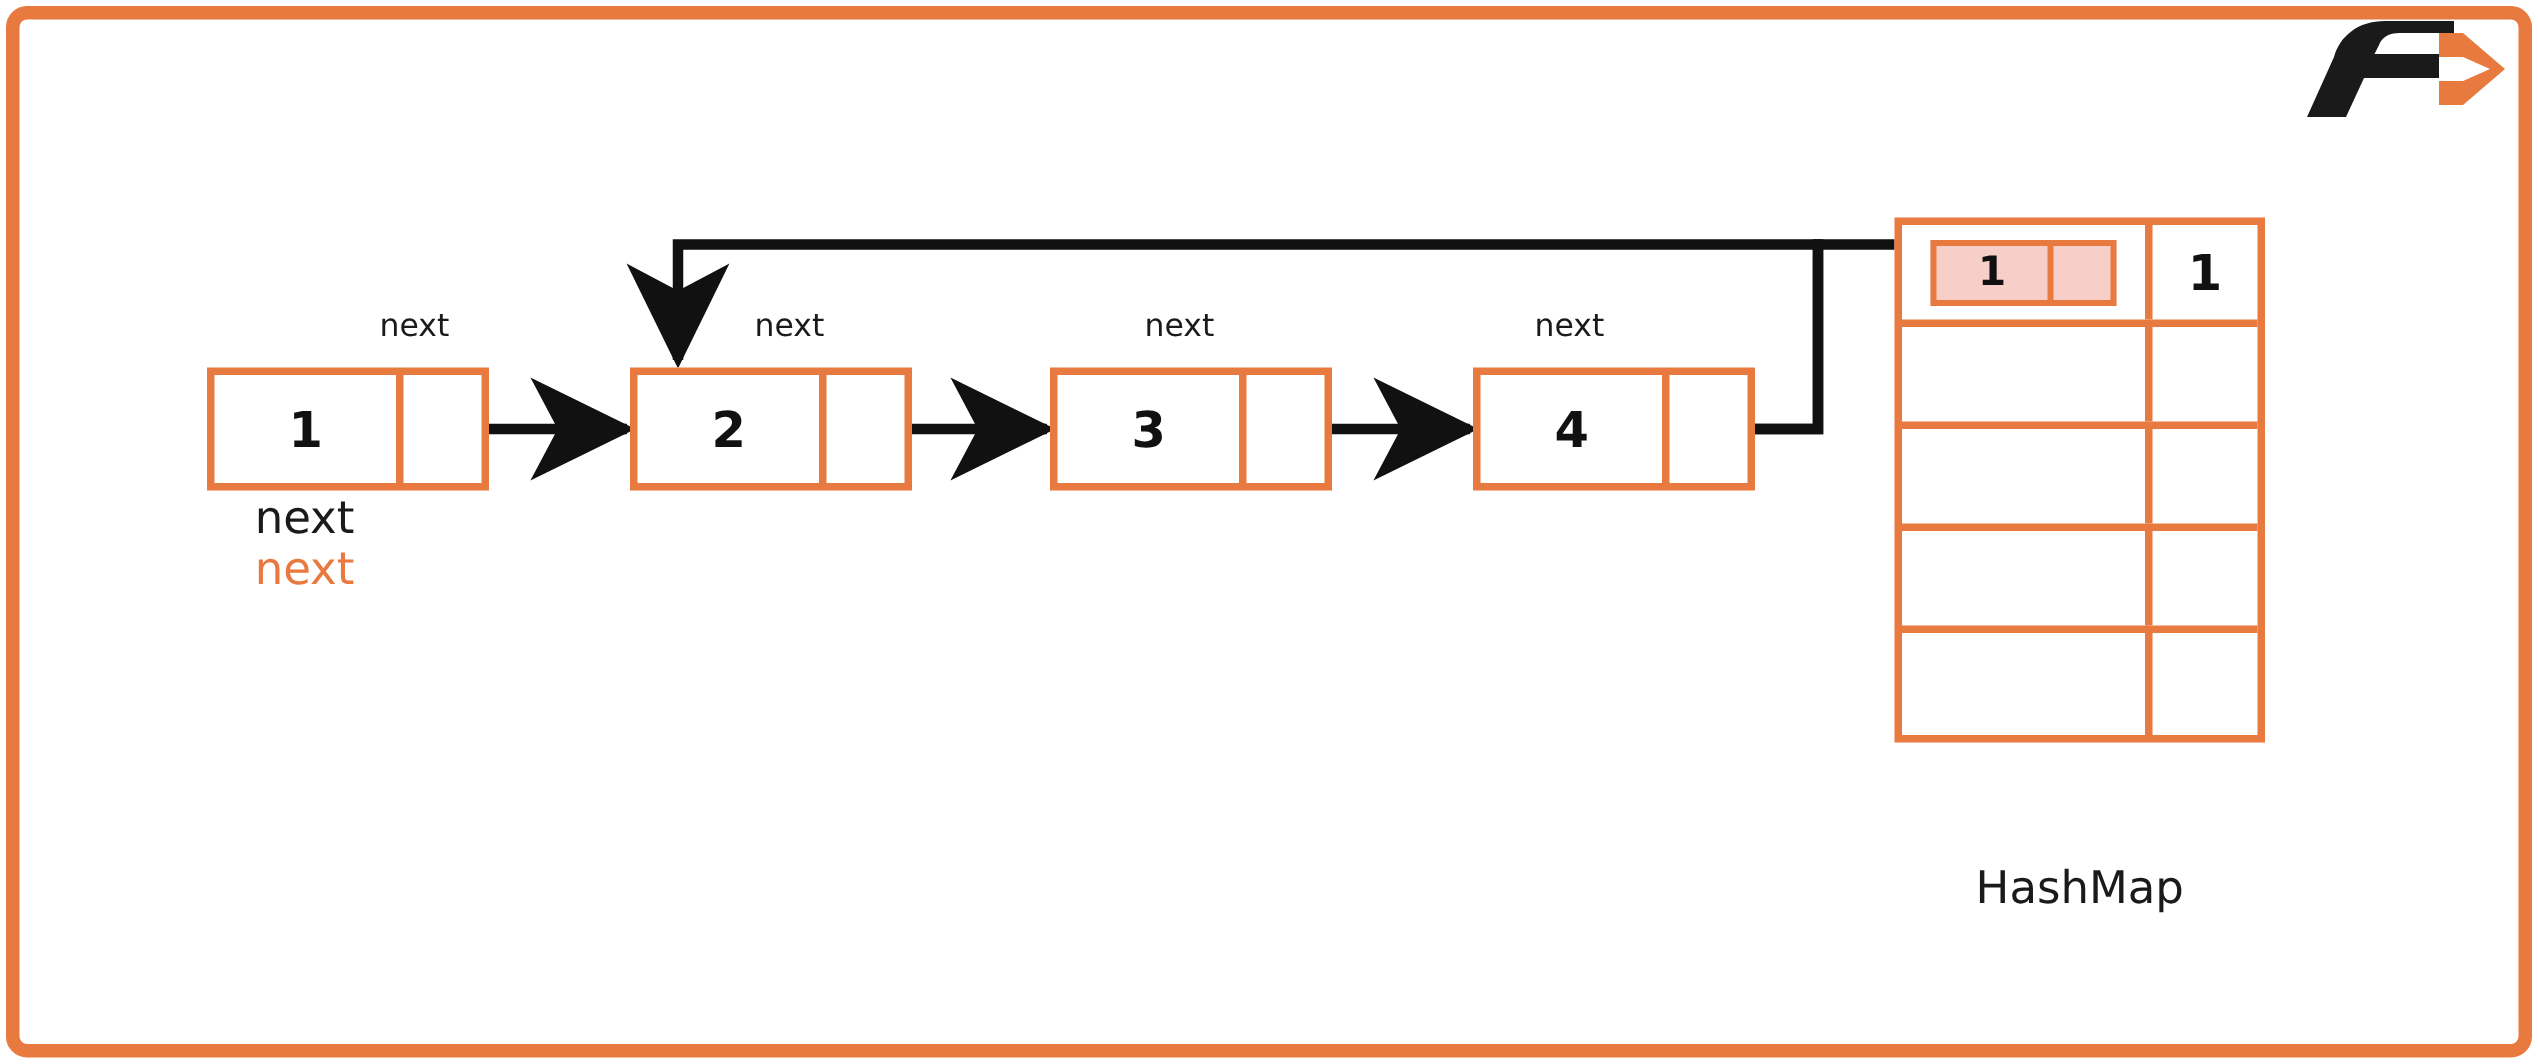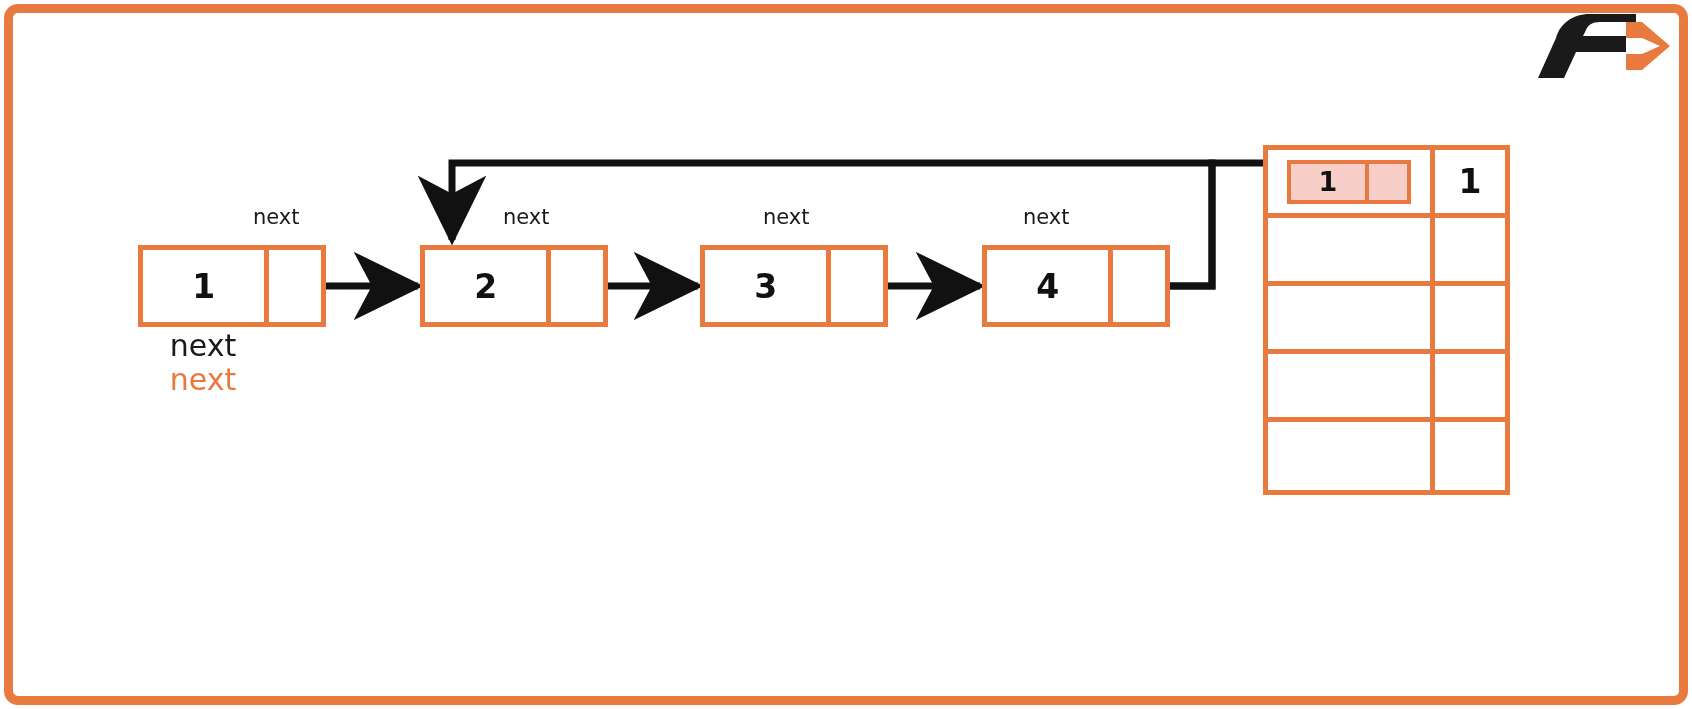--- a/index.html
+++ b/index.html
@@ -230,14 +230,15 @@
     </div>
     <div class="hm-row">
       <div class="hm-key"></div>
       <div class="hm-val"></div>
     </div>
     <div class="hm-row">
       <div class="hm-key"></div>
       <div class="hm-val"></div>
     </div>
   </div>
+  <div class="hm-caption" style="left:1263px; top:575px; width:247px;">HashMap</div>
 
 </div>
 
 </body></html>

